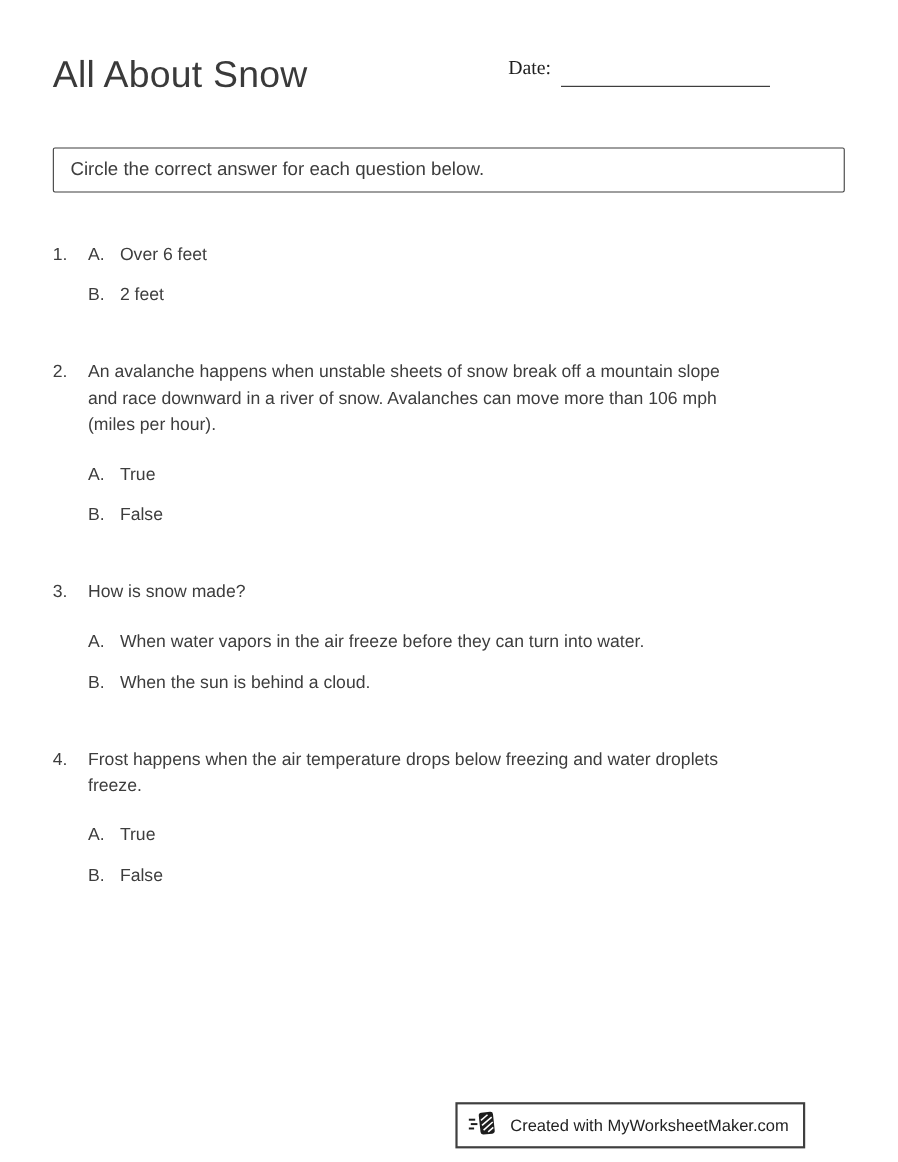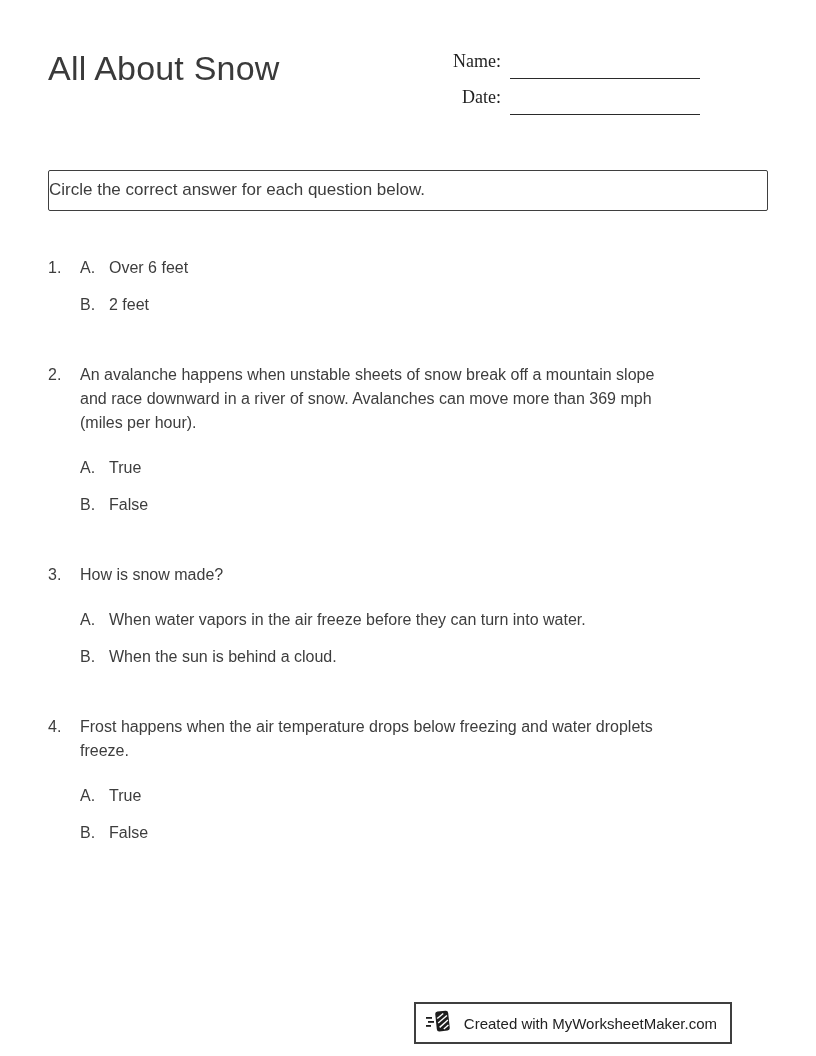--- a/index.html
+++ b/index.html
@@ -59,21 +59,21 @@
 
   
   .instruction-box {
     margin-top: 46px;
     width: 720px;
     height: 41px;
     border: 1.5px solid #3f3f3f;
     border-radius: 2px;
     display: flex;
     align-items: center;
-    padding-left: 0;
+    padding-left: 15px;
     font-size: 17px;
     color: #3d3d3d;
   }
 
   
   .questions {
     margin-top: 45px;
     font-size: 16px;
     line-height: 24px;
   }
@@ -121,24 +121,20 @@
 </style>
 </head>
 <body>
 
 <div class="page">
 
   <div class="header">
     <h1 class="page-title">All About Snow</h1>
     <div class="fill-fields">
       <div class="fill-row">
-        <span class="fill-label">Name:</span>
-        <span class="fill-line"></span>
-      </div>
-      <div class="fill-row">
         <span class="fill-label">Date:</span>
         <span class="fill-line"></span>
       </div>
     </div>
   </div>
 
   <div class="instruction-box">
     <span>Circle the correct answer for each question below.</span>
   </div>
 
@@ -154,21 +150,21 @@
         <div class="option-row">
           <span class="opt-letter">B.</span>
           <span>2 feet</span>
         </div>
       </div>
     </div>
 
     <div class="question-block">
       <div class="q-number">2.</div>
       <div class="q-content">
-        <div class="q-text">An avalanche happens when unstable sheets of snow break off a mountain slope and race downward in a river of snow. Avalanches can move more than 369 mph (miles per hour).</div>
+        <div class="q-text">An avalanche happens when unstable sheets of snow break off a mountain slope and race downward in a river of snow. Avalanches can move more than 106 mph (miles per hour).</div>
         <div class="option-row">
           <span class="opt-letter">A.</span>
           <span>True</span>
         </div>
         <div class="option-row">
           <span class="opt-letter">B.</span>
           <span>False</span>
         </div>
       </div>
     </div>

